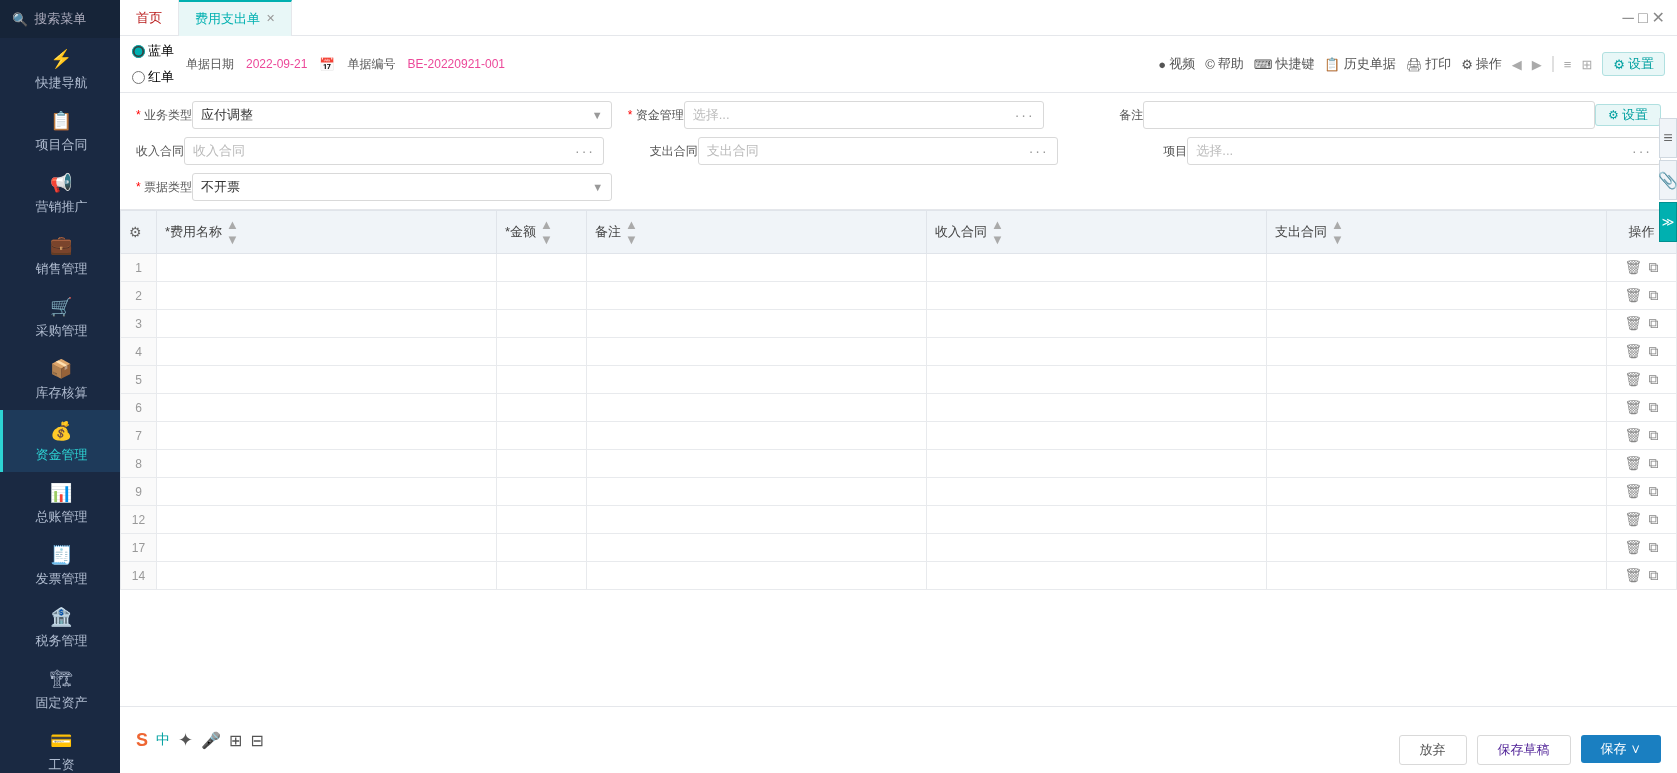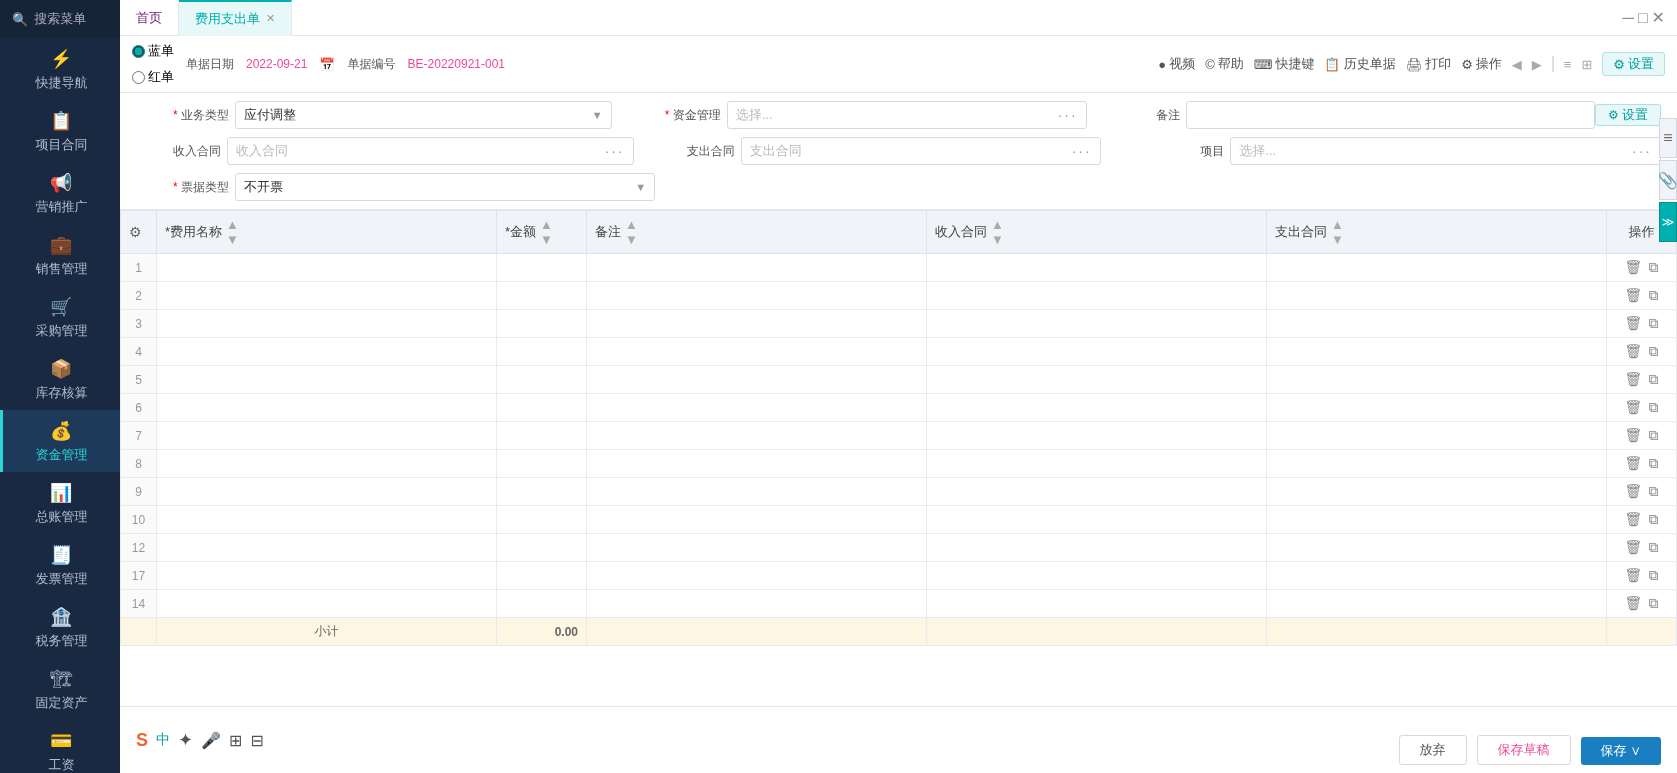--- a/index.html
+++ b/index.html
@@ -58,21 +58,21 @@
       padding: 0 0 0 0;
       height: 36px;
     }
     .tab {
       display: flex;
       align-items: center;
       padding: 0 16px;
       height: 36px;
       cursor: pointer;
       font-size: 13px;
-      color: #701a75;
+      color: #b91c1c;
       border-right: 1px solid #e5e7eb;
       gap: 6px;
     }
     .tab.active {
       background: #e8f7f7;
       color: #00b0b0;
       border-top: 2px solid #00b0b0;
     }
     .tab .close-icon { font-size: 11px; color: #999; cursor: pointer; }
 
@@ -128,23 +128,21 @@
       background: #fff;
     }
     .form-row {
       display: flex;
       align-items: center;
       gap: 0;
     }
     .form-field {
       display: flex;
       align-items: center;
-      gap: 6px;
       flex: 1;
-      margin-left: 37px;
     }
     .field-label {
       color: #555;
       font-size: 12px;
       white-space: nowrap;
       min-width: fit-content;
     }
     .field-label.required::before {
       content: '* ';
       color: red;
@@ -226,36 +224,36 @@
     
     .bottom-bar {
       display: flex;
       align-items: center;
       justify-content: space-between;
       padding: 8px 16px;
       border-top: 1px solid #e5e7eb;
       background: #fff;
     }
     .bottom-icons { display: flex; align-items: center; gap: 8px; }
-    .bottom-actions { display: flex; align-items: flex-end; gap: 10px; margin-top: 20px; }
+    .bottom-actions { display: flex; align-items: flex-start; gap: 10px; margin-top: 20px; }
     .btn-discard {
       padding: 5px 20px;
       border: 1px solid #d9d9d9;
       background: #fff;
       border-radius: 3px;
       color: #555;
       cursor: pointer;
       font-size: 13px;
     }
     .btn-draft {
       padding: 5px 20px;
       border: 1px solid #d9d9d9;
       background: #fff;
       border-radius: 3px;
-      color: #ec4899;
+      color: #4c1d95;
       cursor: pointer;
       font-size: 13px;
     }
     .btn-save {
       padding: 5px 20px;
       background: #1a7fc1;
       border: none;
       border-radius: 3px;
       color: #fff;
       cursor: pointer;
@@ -656,34 +654,20 @@
       <td></td>
       <td></td>
       <td class="action-col">
         <div class="action-icons">
           <span title="删除">🗑</span>
           <span title="复制">⧉</span>
         </div>
       </td>
     </tr>
             <tr>
-      <td class="row-num">10</td>
-      <td></td>
-      <td></td>
-      <td></td>
-      <td></td>
-      <td></td>
-      <td class="action-col">
-        <div class="action-icons">
-          <span title="删除">🗑</span>
-          <span title="复制">⧉</span>
-        </div>
-      </td>
-    </tr>
-            <tr>
       <td class="row-num">12</td>
       <td></td>
       <td></td>
       <td></td>
       <td></td>
       <td></td>
       <td class="action-col">
         <div class="action-icons">
           <span title="删除">🗑</span>
           <span title="复制">⧉</span>
@@ -711,29 +695,20 @@
       <td></td>
       <td></td>
       <td></td>
       <td class="action-col">
         <div class="action-icons">
           <span title="删除">🗑</span>
           <span title="复制">⧉</span>
         </div>
       </td>
     </tr>
-            <tr class="subtotal-row">
-    <td></td>
-    <td style="text-align:center;">小计</td>
-    <td style="text-align:right;font-weight:bold;">0.00</td>
-    <td></td>
-    <td></td>
-    <td></td>
-    <td></td>
-  </tr>
           </tbody>
       </table>
     </div>
 
     <div class="bottom-bar">
       <div class="bottom-icons">
         <span style="color:#e63; font-size:18px; font-weight:bold;">S</span>
         <span style="color:#00a0a0; font-size:14px; cursor:pointer;">中</span>
         <span style="color:#555; font-size:18px; cursor:pointer;">✦</span>
         <span style="color:#555; font-size:16px; cursor:pointer;">🎤</span>

